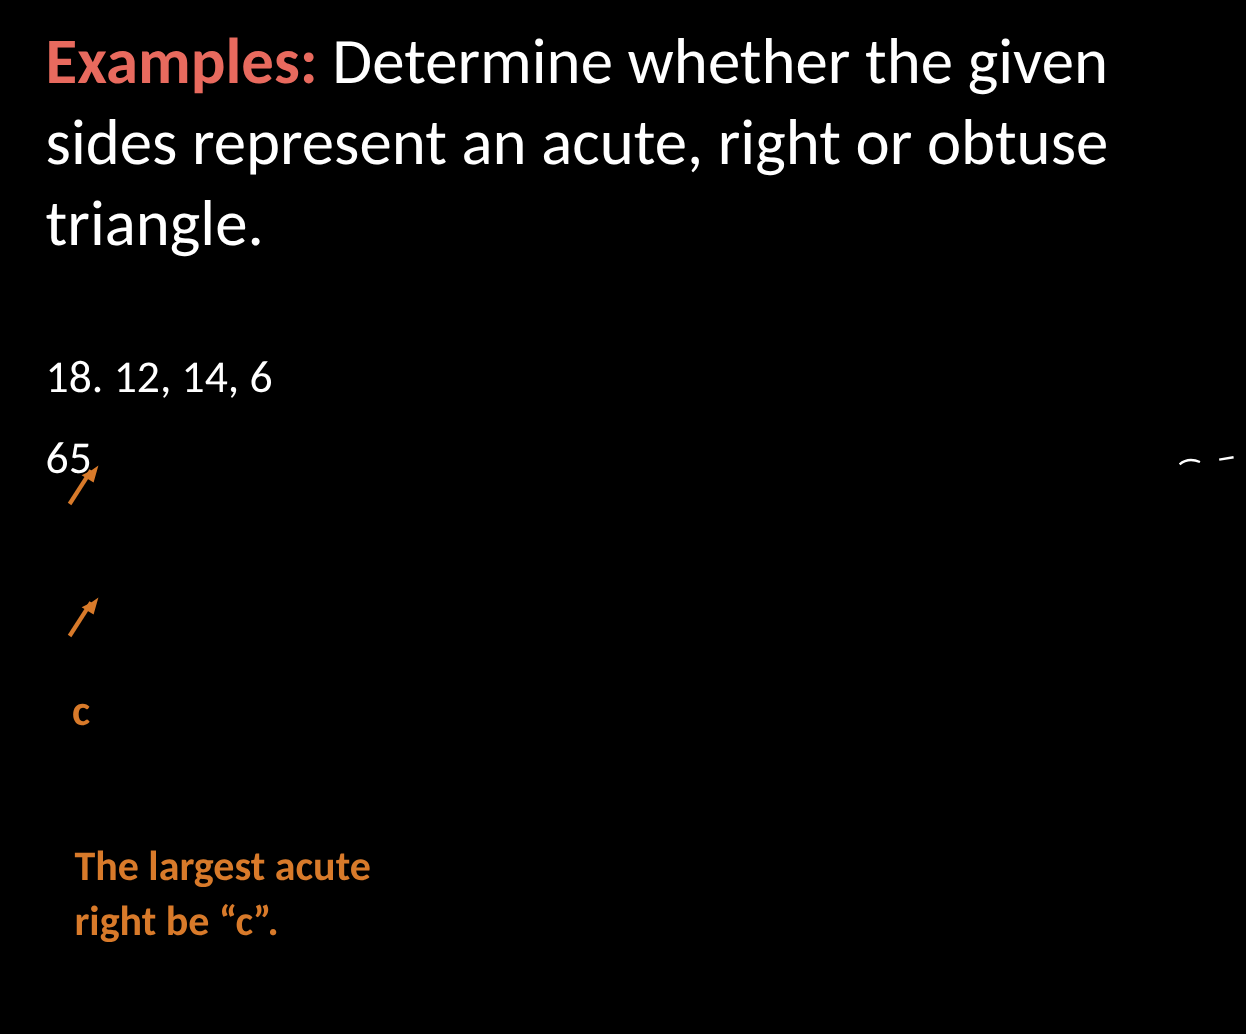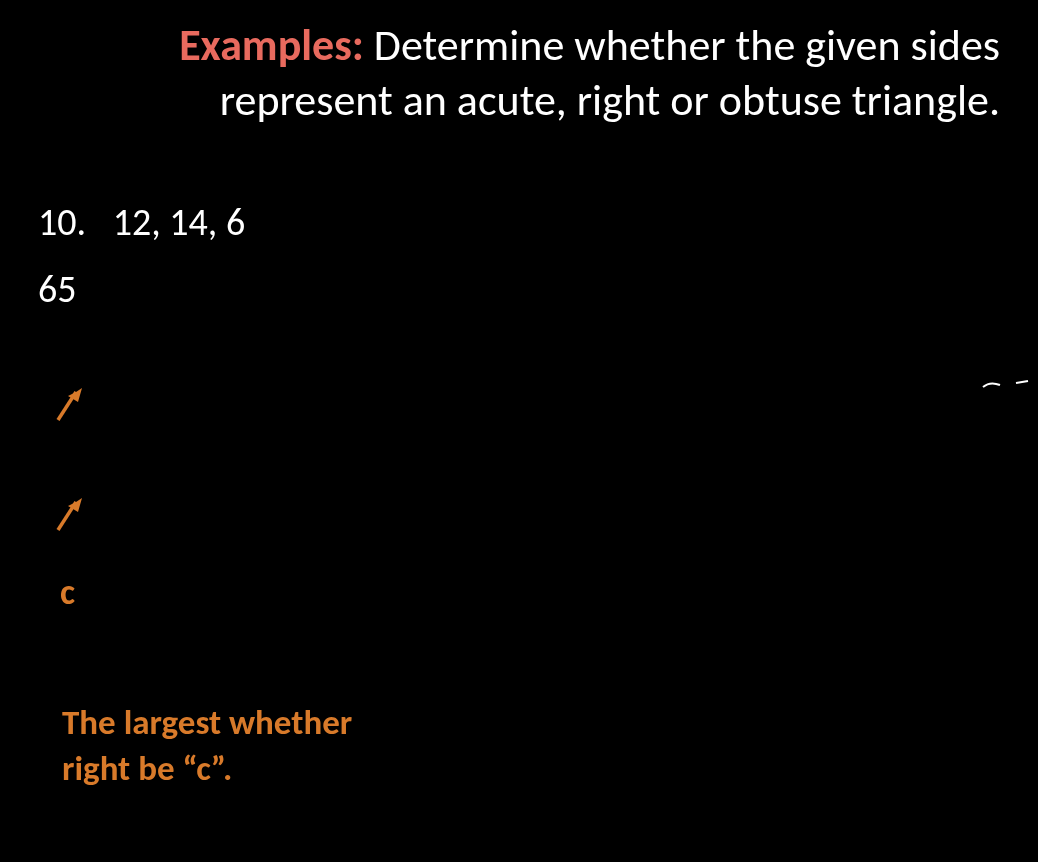--- a/index.html
+++ b/index.html
@@ -13,44 +13,42 @@
       height: 862px;
       font-family: Calibri, Arial, sans-serif;
       color: #ffffff;
       position: relative;
       overflow: hidden;
     }
     .content {
       padding: 18px 38px;
     }
     .header-line {
-      font-size: 44px;
+      font-size: 54px;
       line-height: 1.25;
       margin-bottom: 0;
-      text-align: right;
     }
     .examples-label {
       color: #e86a5e;
       font-weight: bold;
     }
     .header-text {
       color: #ffffff;
     }
     .problem-block {
       margin-top: 70px;
       font-size: 38px;
       color: #ffffff;
       line-height: 1.3;
     }
     .problem-num {
       display: inline-block;
     }
     .problem-sides {
       display: inline-block;
-      margin-left: 18px;
     }
     .line65 {
       margin-top: 18px;
     }
     .arrow {
       position: absolute;
     }
     .arrow svg {
       display: block;
     }
@@ -90,21 +88,21 @@
 </head>
 <body>
 
 <div class="content">
   <div class="header-line">
     <span class="examples-label">Examples:</span><span class="header-text">  Determine whether the given sides represent an acute, right or obtuse triangle.</span>
   </div>
 
   <div class="problem-block">
     <div>
-      <span class="problem-num">10.</span>
+      <span class="problem-num">18.</span>
       <span class="problem-sides">12, 14, 6</span>
     </div>
     <div class="line65">65</div>
   </div>
 </div>
 
 <div class="arrow arrow1">
   <svg width="40" height="50" viewBox="0 0 40 50">
     <line x1="10" y1="40" x2="28" y2="12" stroke="#d87a2a" stroke-width="3.5"></line>
     <polygon points="28,12 20,16 30,22 34,8" fill="#d87a2a"></polygon>
@@ -114,21 +112,21 @@
 <div class="arrow arrow2">
   <svg width="40" height="50" viewBox="0 0 40 50">
     <line x1="10" y1="40" x2="28" y2="12" stroke="#d87a2a" stroke-width="3.5"></line>
     <polygon points="28,12 20,16 30,22 34,8" fill="#d87a2a"></polygon>
   </svg>
 </div>
 
 <div class="c-label">c</div>
 
 <div class="note">
-  <div>The largest whether</div>
+  <div>The largest acute</div>
   <div>right be “c”.</div>
 </div>
 
 <div class="dash-marks">
   <svg width="60" height="20" viewBox="0 0 60 20">
     <path d="M 5 12 Q 12 6 22 10" stroke="#ffffff" stroke-width="2" fill="none"></path>
     <line x1="38" y1="8" x2="50" y2="6" stroke="#ffffff" stroke-width="2"></line>
   </svg>
 </div>
 

